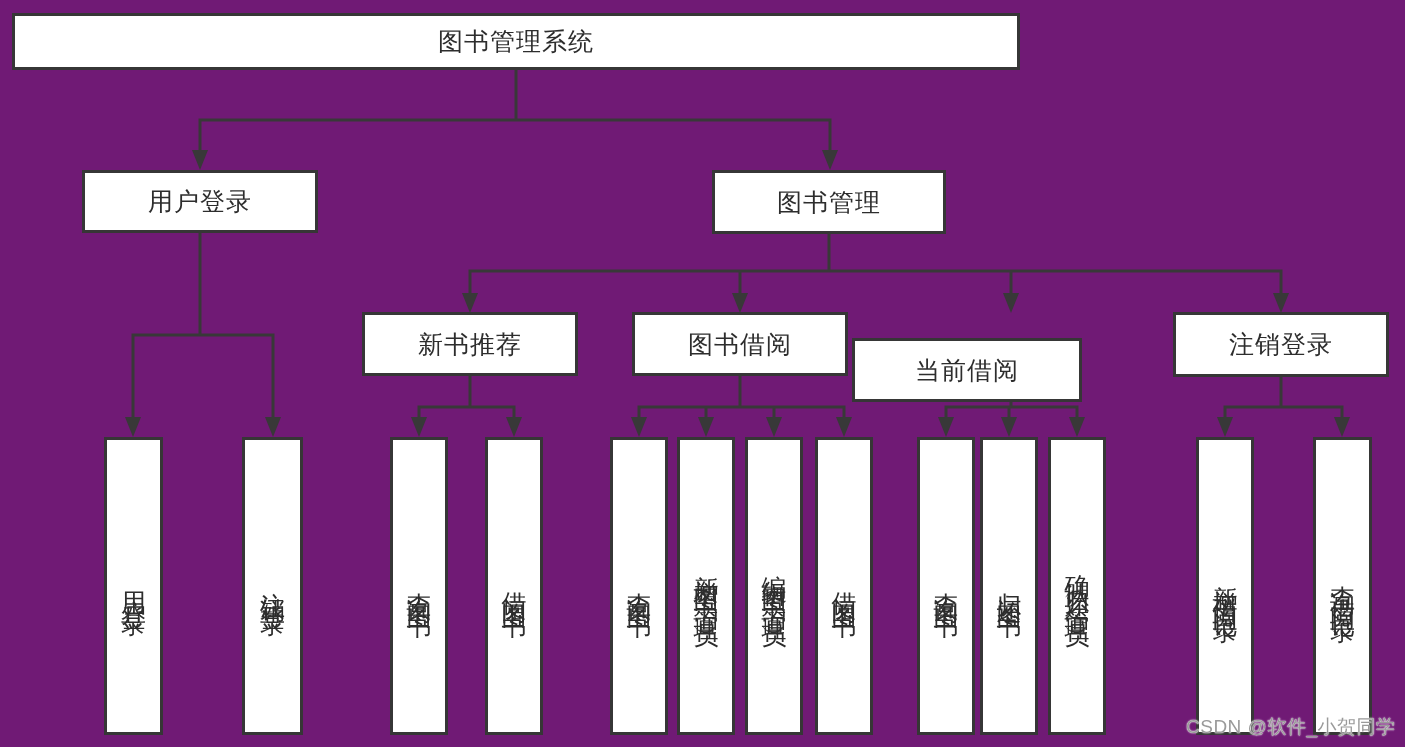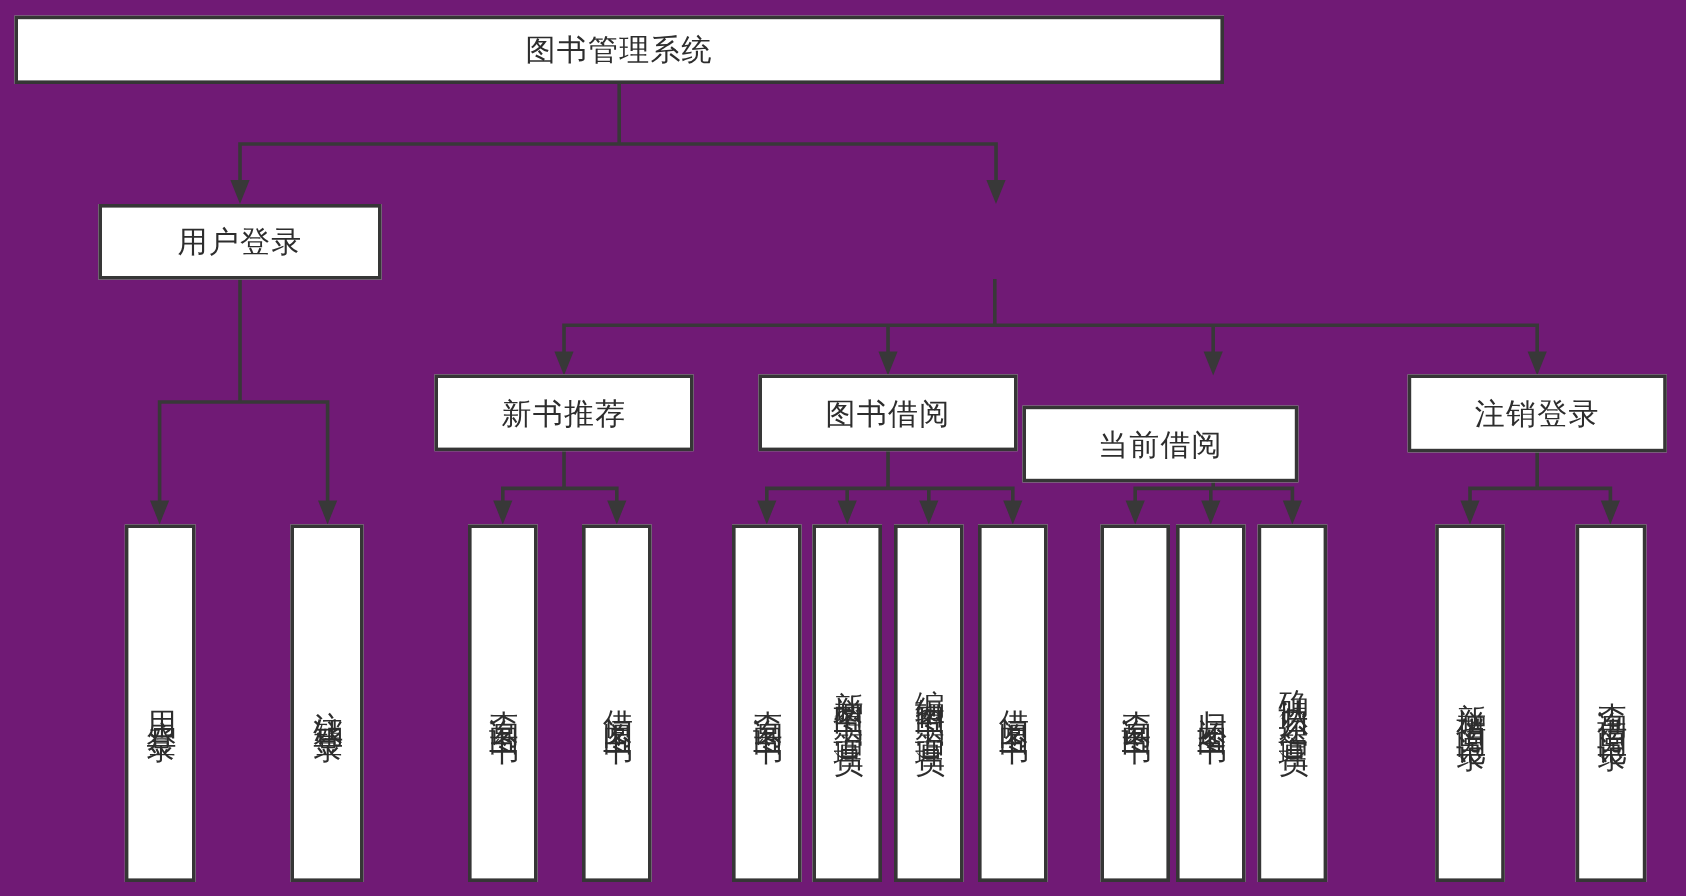--- a/index.html
+++ b/index.html
@@ -114,20 +114,23 @@
              M1334 417 L1350 417 L1342 437 Z"></path>
   </svg>
 
   <div class="box" style="left:12px; top:13px; width:1008px; height:57px;">
     <span>图书管理系统</span>
   </div>
 
   <div class="box" style="left:82px; top:170px; width:236px; height:63px;">
     <span>用户登录</span>
   </div>
+  <div class="box" style="left:712px; top:170px; width:234px; height:64px;">
+    <span>图书管理</span>
+  </div>
 
   <div class="box" style="left:632px; top:312px; width:216px; height:64px;">
     <span>图书借阅</span>
   </div>
   <div class="box" style="left:362px; top:312px; width:216px; height:64px;">
     <span>新书推荐</span>
   </div>
   <div class="box" style="left:852px; top:312px; width:230px; height:64px;margin-top:26px;">
     <span>当前借阅</span>
   </div>
@@ -172,14 +175,15 @@
     <span class="vtext">确认归还（管理员）</span>
   </div>
 
   <div class="box leaf" style="left:1196px; width:58px;">
     <span class="vtext">新增借阅记录</span>
   </div>
   <div class="box leaf" style="left:1313px; width:59px;">
     <span class="vtext">查询借阅记录</span>
   </div>
 
+  <div id="watermark">CSDN @软件_小贺同学</div>
 
 </div>
 
 </body></html>

